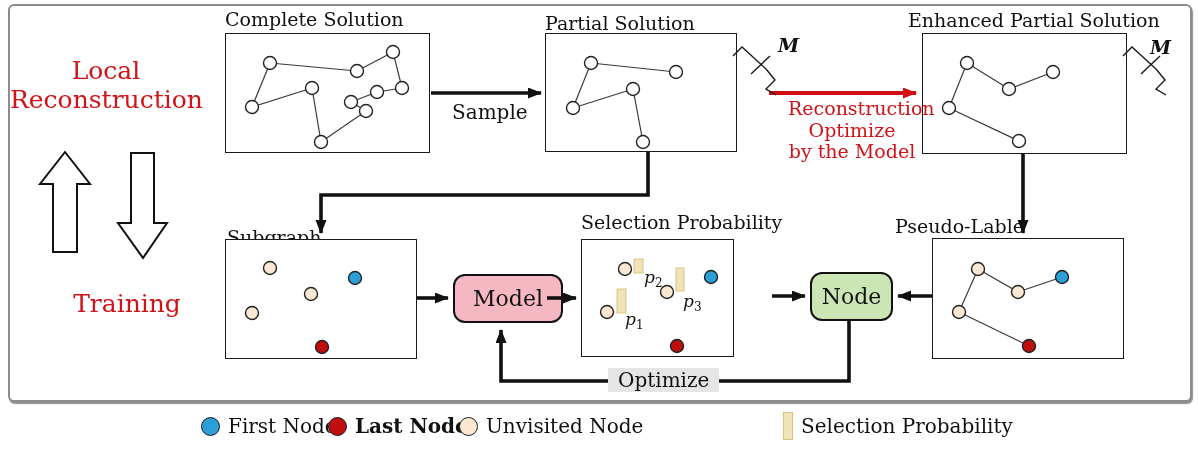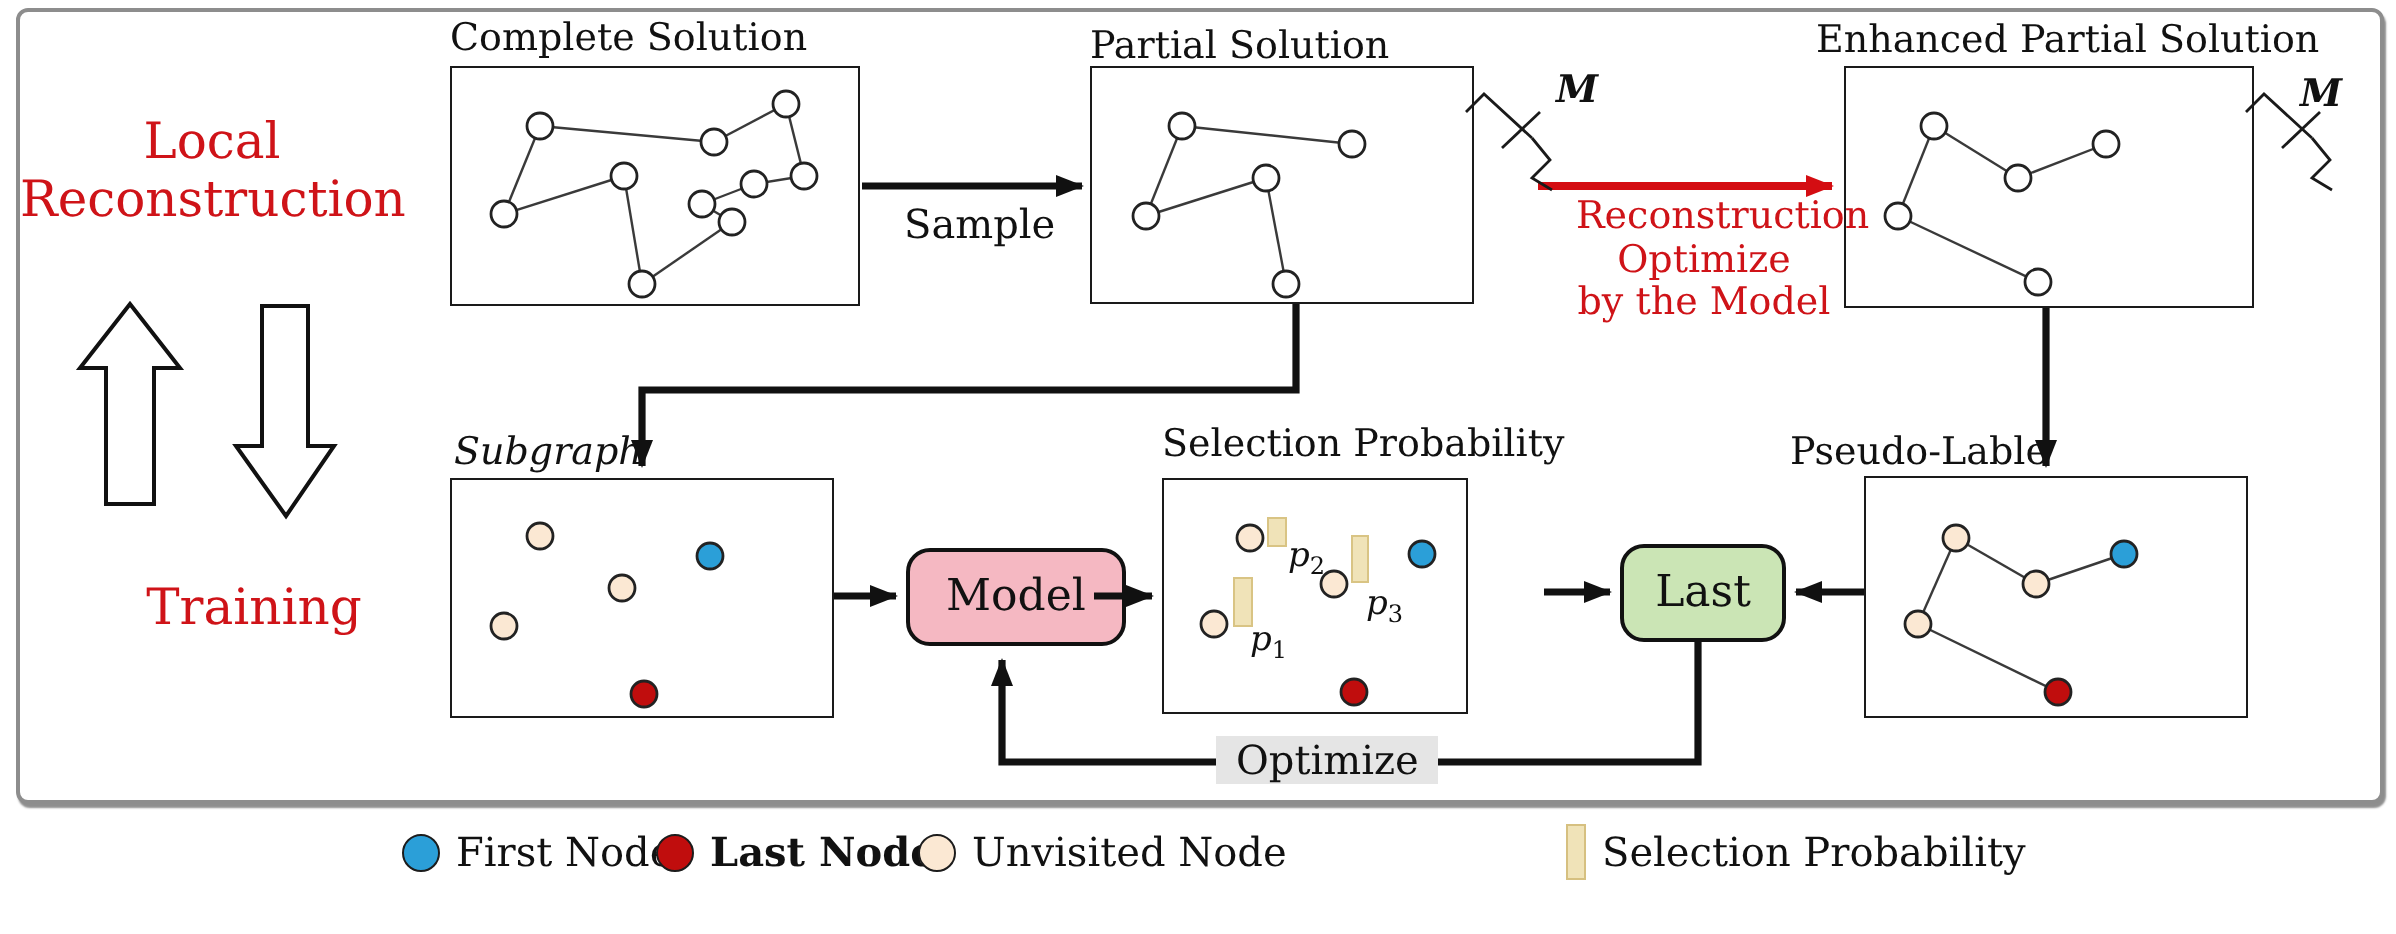--- a/index.html
+++ b/index.html
@@ -39,21 +39,21 @@
 
   <div class="side-label red" style="left:10px;top:56px;width:192px;">
     <div>Local</div>
     <div>Reconstruction</div>
   </div>
   <div class="side-label red" style="left:30px;top:289px;width:194px;">Training</div>
 
   <div class="title center" style="left:225px;top:8px;width:205px;">Complete Solution</div>
   <div class="title center" style="left:545px;top:12px;width:192px;">Partial Solution</div>
   <div class="title center" style="left:908px;top:9px;width:234px;">Enhanced Partial Solution</div>
-  <div class="title" style="left:227px;top:215px;font-style:italic;">Subgraph</div>
+  <div class="title" style="left:227px;top:226px;">Subgraph</div>
   <div class="title center" style="left:581px;top:211px;width:191px;">Selection Probability</div>
   <div class="title" style="left:895px;top:215px;">Pseudo-Lable</div>
 
   <div class="mlab" style="left:778px;top:34px;">M</div>
   <div class="mlab" style="left:1150px;top:36px;">M</div>
 
   <div class="gbox" style="left:225px;top:33px;width:205px;height:120px;">
     <svg>
         <line x1="44" y1="29" x2="131" y2="37" stroke="#3a3a3a" stroke-width="1.2"></line>
         <line x1="131" y1="37" x2="167" y2="18" stroke="#3a3a3a" stroke-width="1.2"></line>
@@ -135,21 +135,21 @@
         <line x1="26" y1="73" x2="96" y2="107" stroke="#3a3a3a" stroke-width="1.2"></line>
         <circle cx="45" cy="30" r="6.5" fill="#fbe8d3" stroke="#222" stroke-width="1.4"></circle>
         <circle cx="129" cy="38" r="6.5" fill="#2b9fd8" stroke="#222" stroke-width="1.4"></circle>
         <circle cx="26" cy="73" r="6.5" fill="#fbe8d3" stroke="#222" stroke-width="1.4"></circle>
         <circle cx="85" cy="53" r="6.5" fill="#fbe8d3" stroke="#222" stroke-width="1.4"></circle>
         <circle cx="96" cy="107" r="6.5" fill="#c00d0d" stroke="#222" stroke-width="1.4"></circle>
       </svg>
   </div>
 
   <div class="pill" style="left:453px;top:274px;width:110px;height:49px;background:#f5b8c2;">Model</div>
-  <div class="pill" style="left:810px;top:272px;width:83px;height:49px;background:#cbe5b5;">Last</div>
+  <div class="pill" style="left:810px;top:272px;width:83px;height:49px;background:#cbe5b5;">Node</div>
 
   <svg id="overlay">
     <defs>
       <marker id="ah" markerUnits="userSpaceOnUse" markerWidth="16" markerHeight="12" refX="13" refY="5.5" orient="auto">
         <path d="M0,0 L14,5.5 L0,11 Z" fill="#111"></path>
       </marker>
       <marker id="ahr" markerUnits="userSpaceOnUse" markerWidth="16" markerHeight="12" refX="13" refY="5.5" orient="auto">
         <path d="M0,0 L14,5.5 L0,11 Z" fill="#d40d12"></path>
       </marker>
     </defs>

